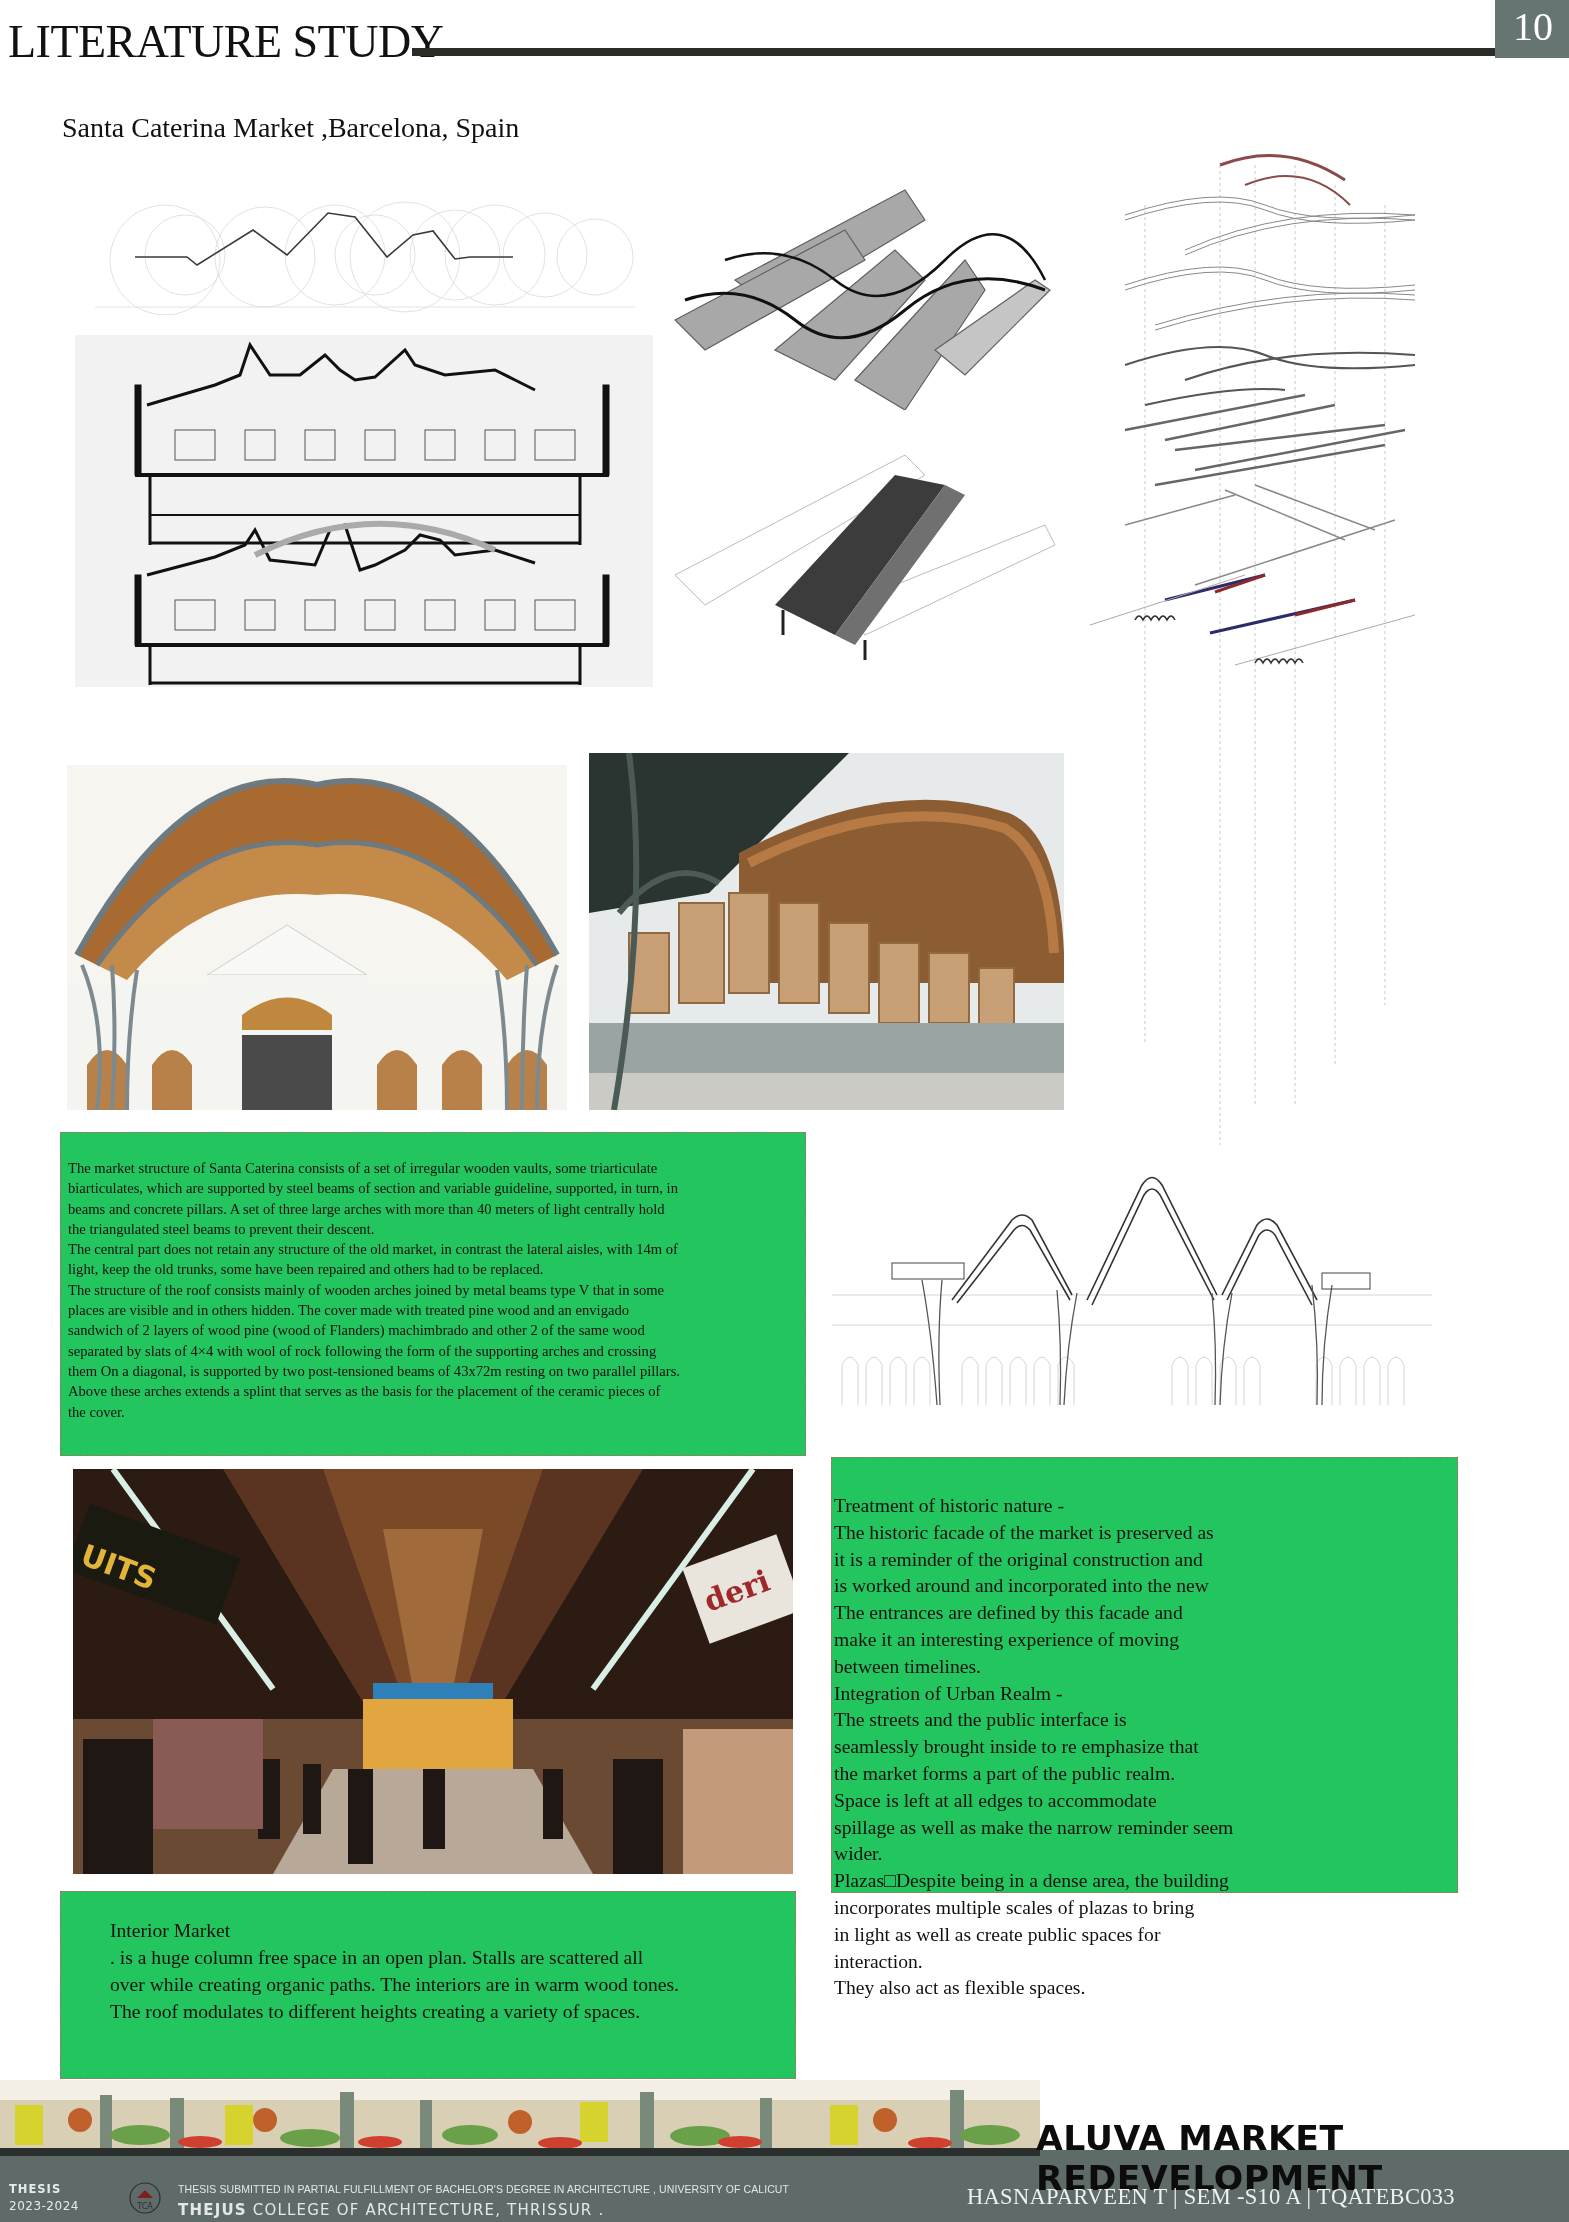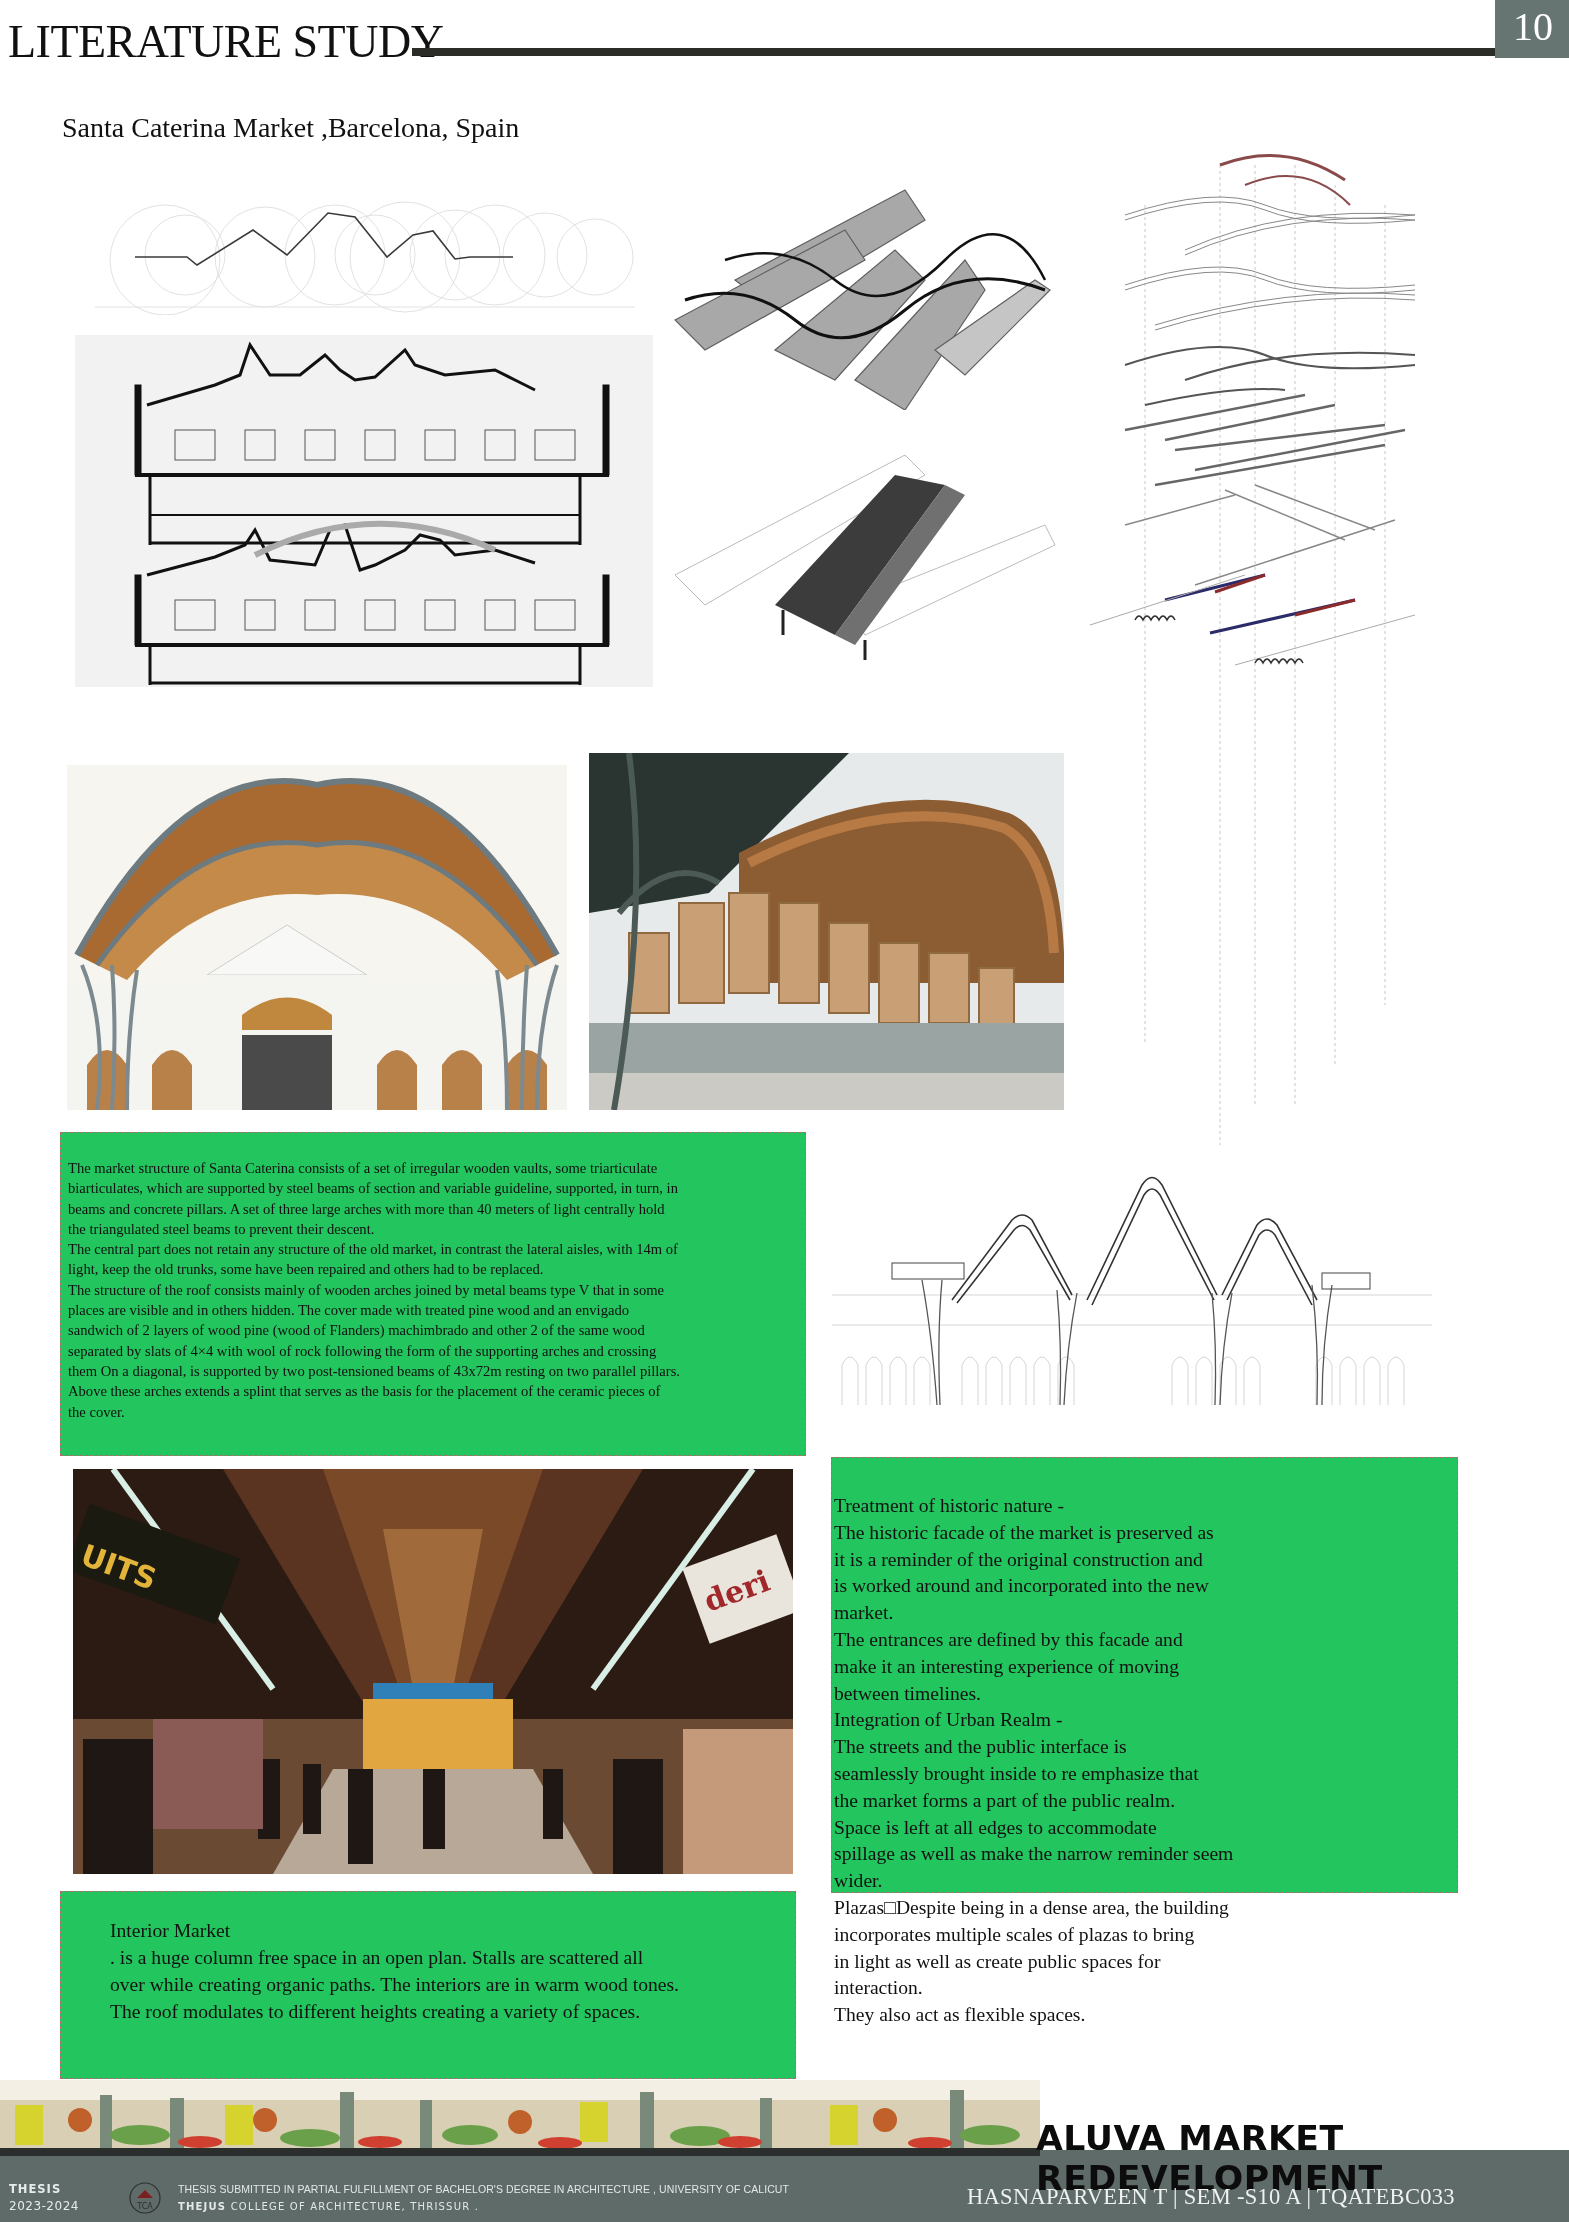--- a/index.html
+++ b/index.html
@@ -28,21 +28,21 @@
 
   
   .footer-strip { left: 0; top: 2080px; width: 1569px; height: 76px; overflow: hidden; }
   .footer-band { left: 0; top: 2150px; width: 1569px; height: 72px; background: #5f6b69; }
   .footer-dark { left: 0; top: 2148px; width: 1040px; height: 8px; background: #2a2f2d; }
   .project-title { left: 1036px; top: 2118px; font-family: "DejaVu Sans", sans-serif; font-weight: bold; font-size: 34px; letter-spacing: 0.5px; color: #0c0c0c; transform: scaleX(1.02); transform-origin: left; line-height: 40px; text-transform: uppercase; }
   .thesis-label { left: 9px; top: 2182px; font-family: "DejaVu Sans", sans-serif; font-weight: bold; font-size: 11.5px; color: #e6ecea; letter-spacing: 1px; }
   .thesis-year { left: 9px; top: 2199px; font-family: "DejaVu Sans", sans-serif; font-size: 12px; color: #e6ecea; letter-spacing: 0.5px; }
   .college-logo { left: 128px; top: 2181px; width: 34px; height: 34px; }
   .submission-line { left: 178px; top: 2183px; font-family: "Liberation Sans", sans-serif; font-size: 11.4px; color: #e3e8e6; letter-spacing: 0.1px; transform: scaleX(0.92); transform-origin: left; }
-  .college-line { left: 178px; top: 2201px; font-family: "DejaVu Sans", sans-serif; font-size: 10px; color: #e3e8e6; letter-spacing: 1.2px; }
+  .college-line { left: 178px; top: 2201px; font-family: "DejaVu Sans", sans-serif; font-size: 15px; color: #e3e8e6; letter-spacing: 1.2px; }
   .college-line b { font-weight: bold; }
   .author-line { left: 967px; top: 2184px; font-family: "Liberation Serif", serif; font-size: 22.5px; color: #eef2f0; letter-spacing: 0.3px; }
 </style>
 </head>
 <body>
 
 <div class="abs page-title">LITERATURE STUDY</div>
 <div class="abs title-rule"></div>
 <div class="abs page-num">10</div>
 <div class="abs subtitle">Santa Caterina Market ,Barcelona, Spain</div>
@@ -321,21 +321,20 @@
     <rect x="610" y="260" width="110" height="145" fill="#c49a7a"></rect>
     <rect x="80" y="250" width="110" height="110" fill="#8a5a54"></rect>
   </svg>
 </div>
 
 <div class="abs tbox tbox-history">
   <span class="line">Treatment of historic nature -</span>
   <span class="line">The historic facade of the market is preserved as</span>
   <span class="line">it is a reminder of the original construction and</span>
   <span class="line">is worked around and incorporated into the new</span>
-  <span class="line">market.</span>
   <span class="line">The entrances are defined by this facade and</span>
   <span class="line">make it an interesting experience of moving</span>
   <span class="line">between timelines.</span>
   <span class="line">Integration of Urban Realm -</span>
   <span class="line">The streets and the public interface is</span>
   <span class="line">seamlessly brought inside to re emphasize that</span>
   <span class="line">the market forms a part of the public realm.</span>
   <span class="line">Space is left at all edges to accommodate</span>
   <span class="line">spillage as well as make the narrow reminder seem</span>
   <span class="line">wider.</span>

